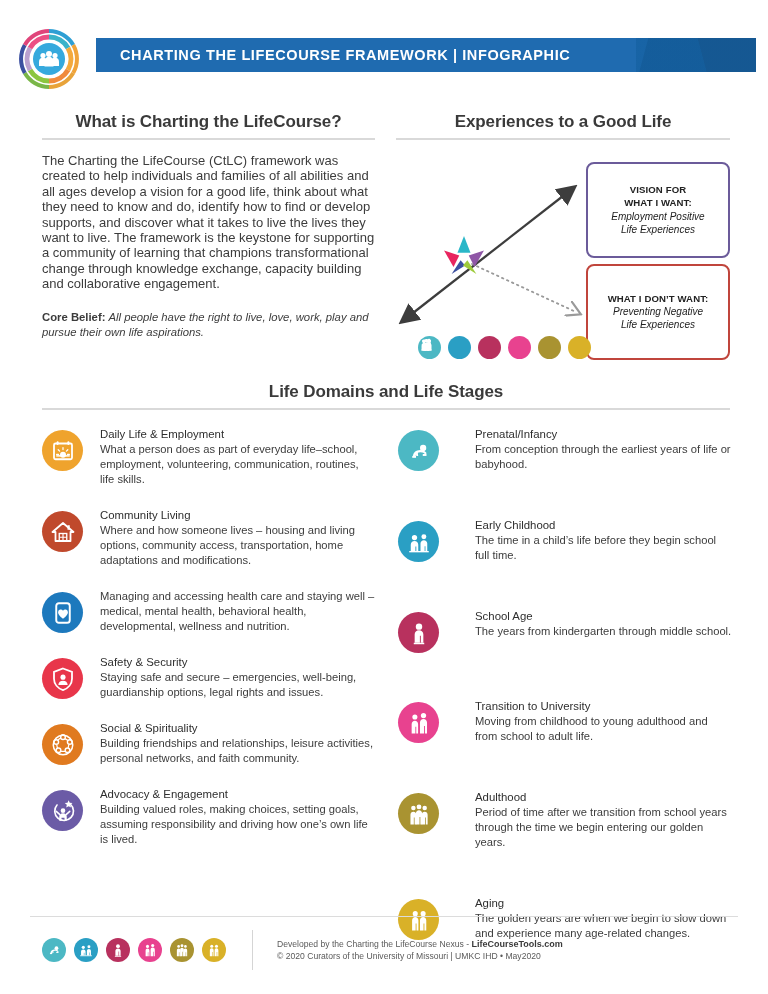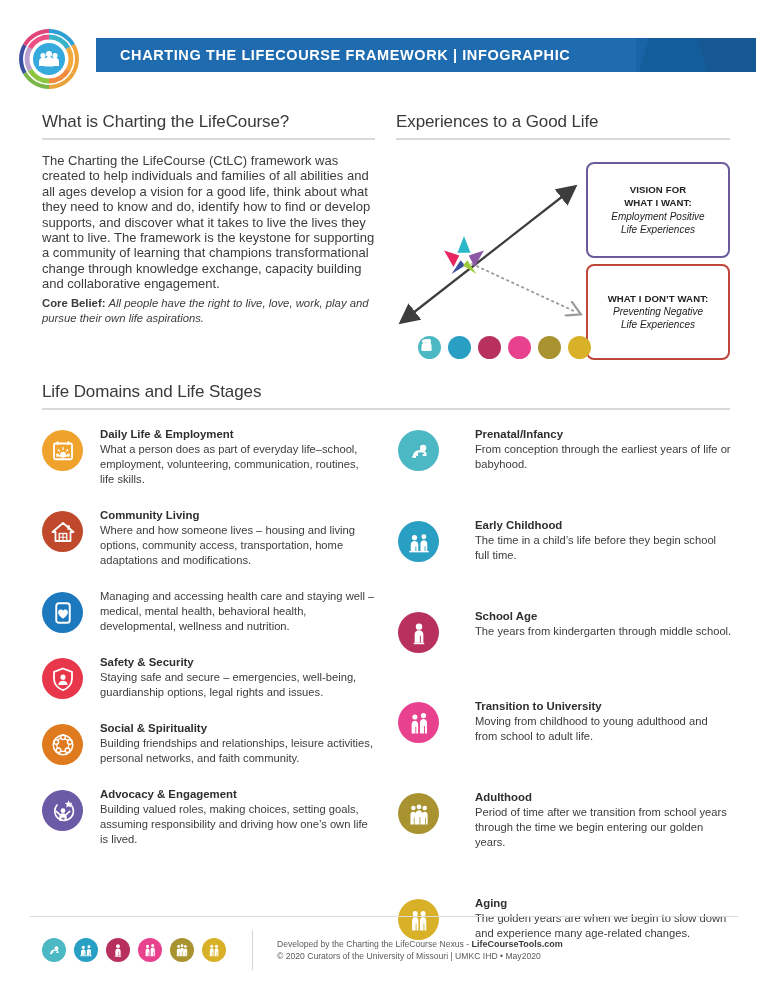--- a/index.html
+++ b/index.html
@@ -51,23 +51,24 @@
     color: #ffffff;
     font-size: 14.5px;
     font-weight: bold;
     letter-spacing: 0.6px;
     white-space: nowrap;
   }
 
   
   .sec-title {
     font-size: 17px;
-    font-weight: normal;
+    font-weight: bold;
     color: #3a3a3a;
     letter-spacing: -0.1px;
+    text-align: center;
   }
   .rule {
     height: 2px;
     background: #d9d9d9;
     margin-top: 6px;
   }
 
   .col-left {
     position: absolute;
     left: 42px; top: 112px;
@@ -82,21 +83,21 @@
   .body-text {
     font-size: 13px;
     line-height: 15.4px;
     color: #3c3c3c;
     margin-top: 13px;
   }
   .core-belief {
     font-size: 11.3px;
     line-height: 15.4px;
     color: #3c3c3c;
-    margin-top: 4px;
+    margin-top: 18px;
   }
   .core-belief b { font-weight: bold; }
   .core-belief i { font-style: italic; }
 
   
   .traj {
     position: relative;
     margin-top: 14px;
     width: 334px; height: 215px;
   }
@@ -164,21 +165,21 @@
     width: 58px; flex: 0 0 58px;
     padding-top: 6px;
   }
   .circ {
     width: 41px; height: 41px;
     border-radius: 50%;
     display: flex; align-items: center; justify-content: center;
   }
   .item .txt { flex: 1; padding-top: 3px; }
   .item .t-title {
-    font-size: 11.4px; font-weight: bold; color: #2e2e2e;
+    font-size: 11.4px; font-weight: normal; color: #2e2e2e;
     line-height: 15px;
   }
   .item .t-desc {
     font-size: 11.2px; color: #3c3c3c; line-height: 15px;
   }
 
   
   .list-col.left .item { margin-bottom: 18px; }
   .list-col.right .item { margin-bottom: 43px; gap: 19px; }
 

